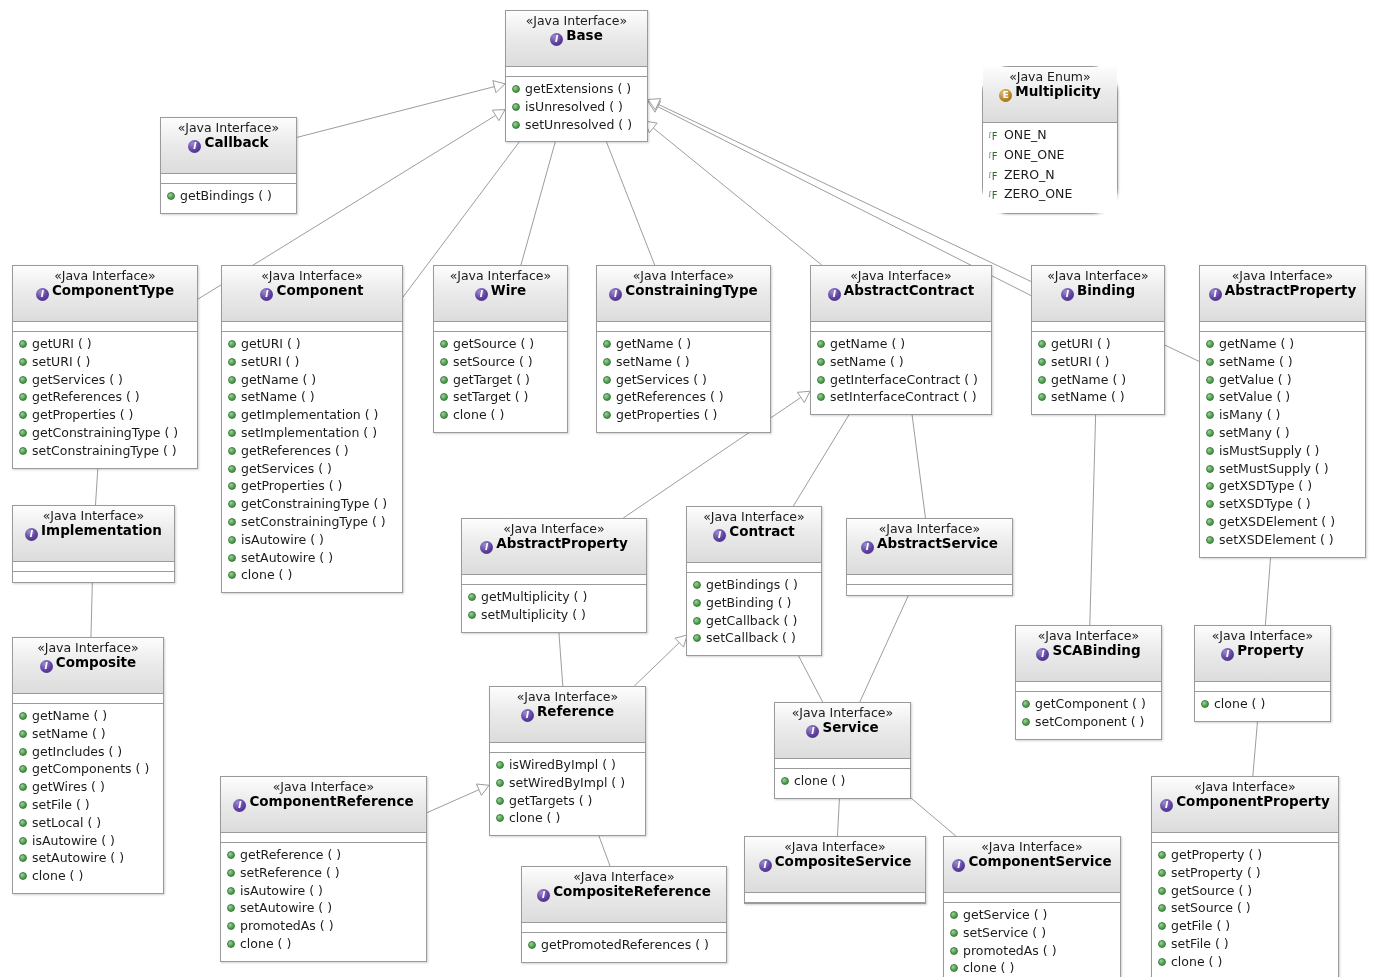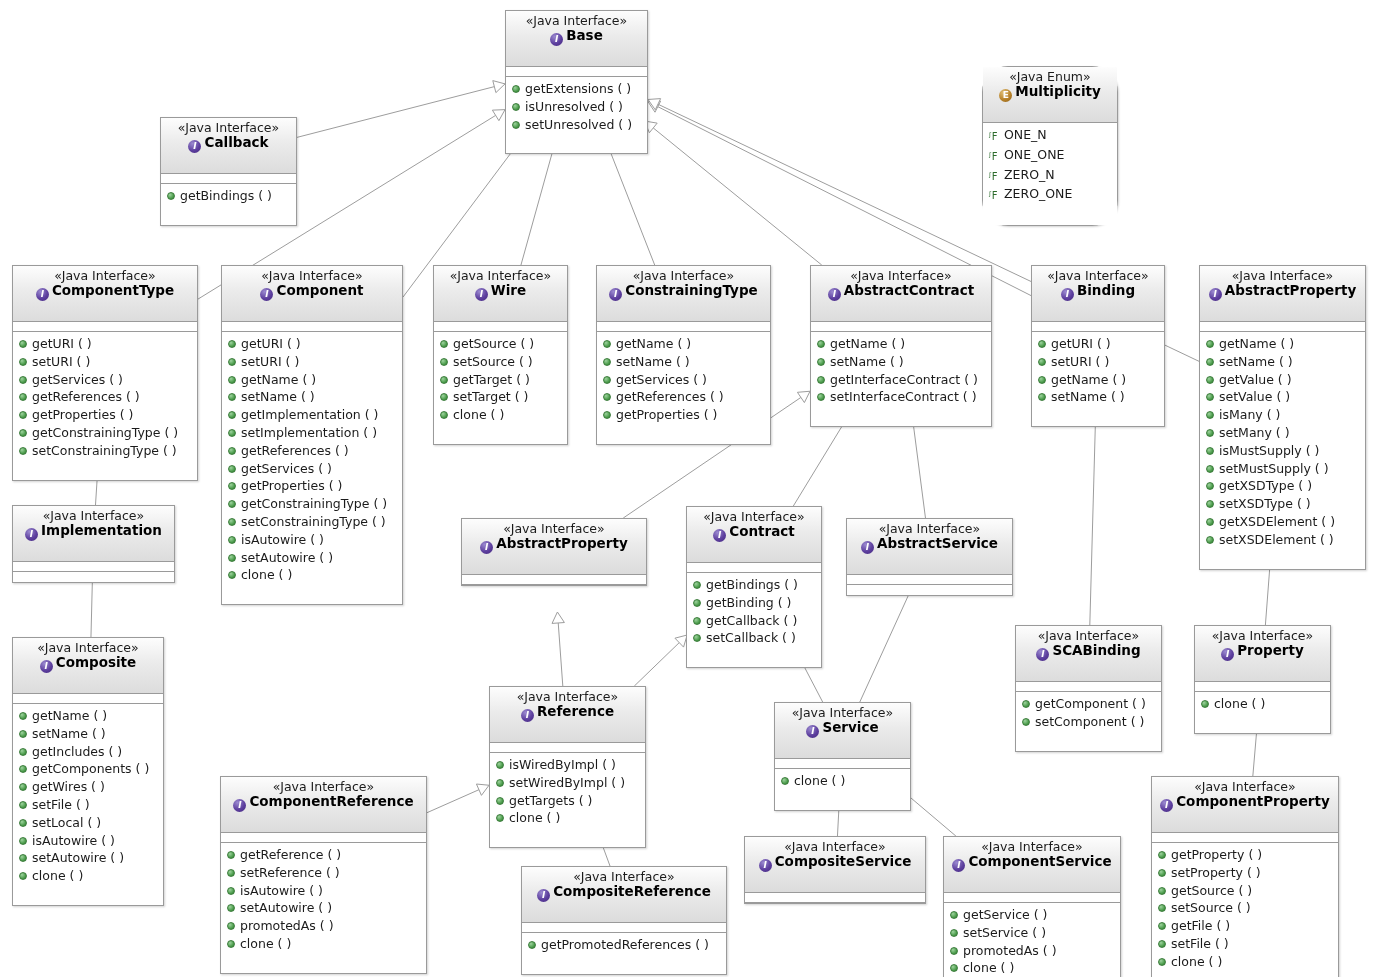--- a/index.html
+++ b/index.html
@@ -40,21 +40,21 @@
   }
   .cname .ic{vertical-align:-2px;margin-right:3px;}
 
   .attr-compartment{
     height:9px;
     border-bottom:1px solid #9a9a9a;
     background:#ffffff;
   }
   .ops-compartment{
     background:#ffffff;
-    padding:3px 2px 20px 4px;
+    padding:3px 2px 8px 4px;
   }
   .ops-compartment.empty{height:10px;padding:0;}
   .op{
     font-size:12.5px;
     color:#1b1b1b;
     line-height:17.8px;
     white-space:nowrap;
     padding-left:2px;
   }
   .op .dot{
@@ -339,20 +339,24 @@
       </div>
       <div class="attr-compartment"></div>
       <div class="ops-compartment empty"></div>
     </div>
     <div class="uml-class" style="left: 461px; top: 518px; width: 186px;">
       <div class="uml-header">
         <span class="stereotype">«Java Interface»</span>
         <span class="cname"><span class="ic icon-i">I</span><span>AbstractProperty</span></span>
       </div>
       <div class="attr-compartment"></div>
+      <div class="ops-compartment">
+        <div class="op"><span class="dot"></span><span>getMultiplicity ( )</span></div>
+        <div class="op"><span class="dot"></span><span>setMultiplicity ( )</span></div>
+      </div>
     </div>
     <div class="uml-class" style="left: 686px; top: 506px; width: 136px;">
       <div class="uml-header">
         <span class="stereotype">«Java Interface»</span>
         <span class="cname"><span class="ic icon-i">I</span><span>Contract</span></span>
       </div>
       <div class="attr-compartment"></div>
       <div class="ops-compartment">
         <div class="op"><span class="dot"></span><span>getBindings ( )</span></div>
         <div class="op"><span class="dot"></span><span>getBinding ( )</span></div>

